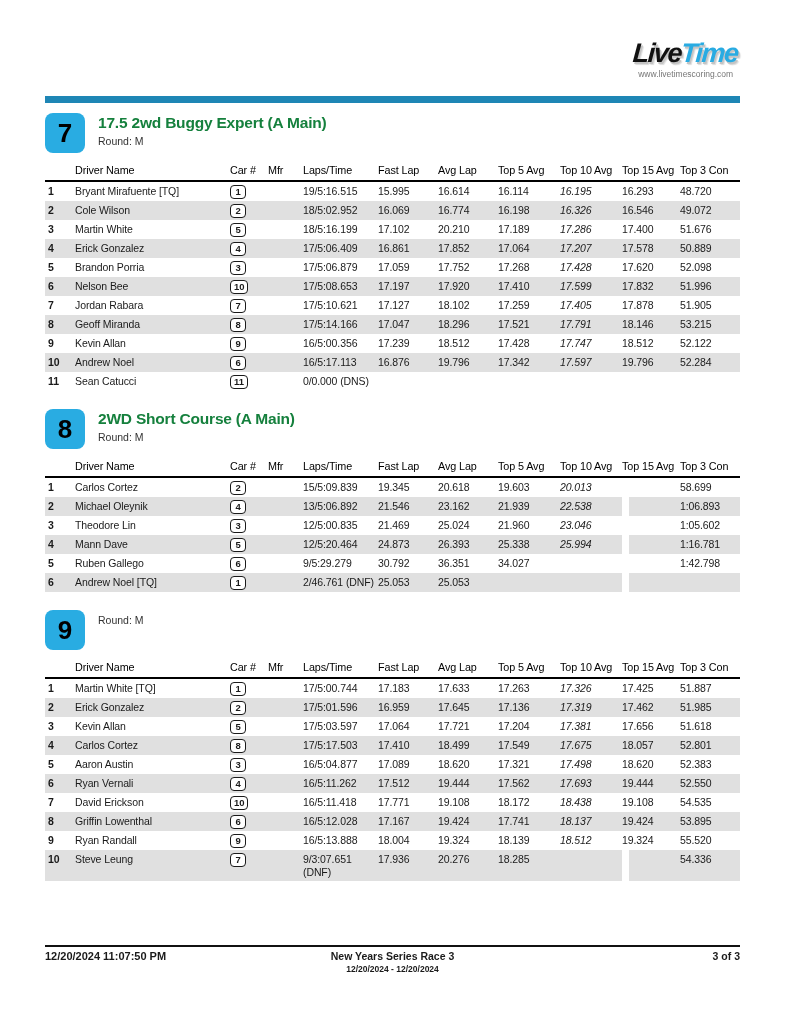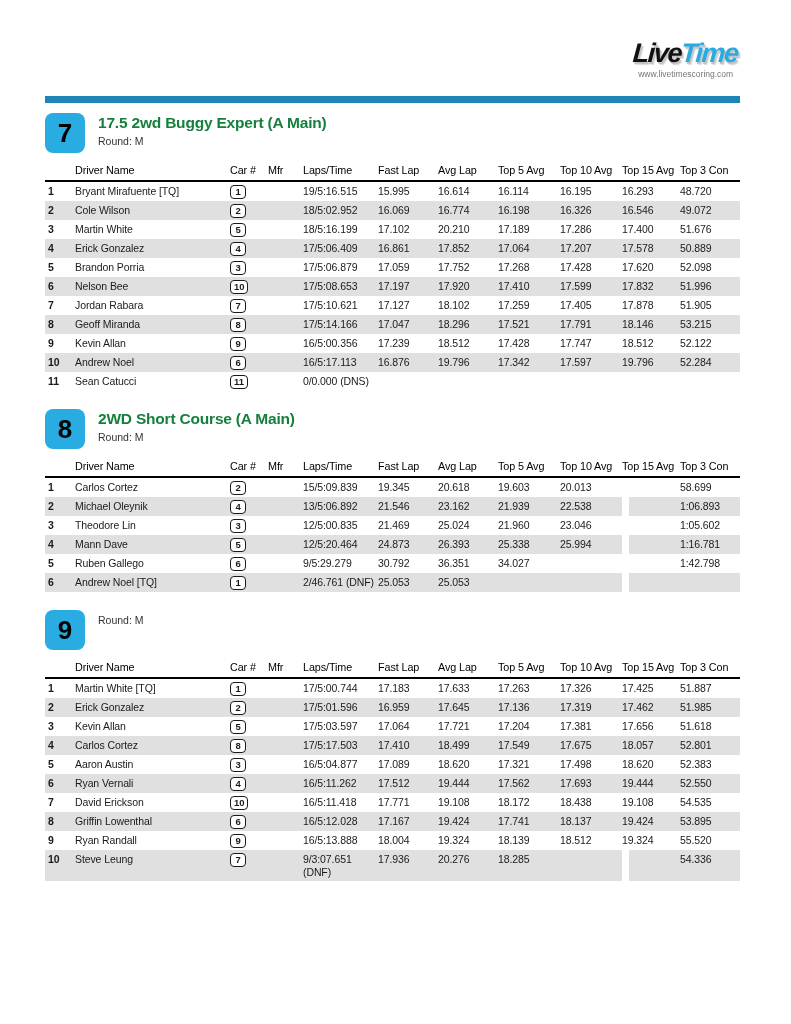--- a/index.html
+++ b/index.html
@@ -57,21 +57,21 @@
   .results-table td {
     padding:3px 3px 2px 0; vertical-align:top; line-height:13px; height:19px;
     overflow:hidden; word-wrap:break-word;
   }
   .results-table tr.alt td { background:var(--row-alt); }
   .results-table tr.alt td.no15 {
     background:linear-gradient(90deg,#fff 0,#fff 7px,var(--row-alt) 7px);
   }
   .col-pos { width:30px; } .col-driver { width:155px; } .col-car { width:38px; }
   .col-mfr { width:35px; } .col-laps { width:75px; } .col-fast { width:60px; }
-  .col-avg { width:60px; } .col-t5 { width:62px; } .col-t10 { width:62px; }
+  .col-avg { width:60px; } .col-t5 { width:62px; } .col-t10 { width:62px;font-style:italic; }
   .col-t15 { width:58px; } .col-t3c { width:60px; }
   td.col-pos, th.col-pos { font-weight:bold; padding-left:3px; }
   .car-badge {
     display:inline-block; min-width:16px; padding:0 3px; margin-top:-1px;
     border:1.5px solid #1a1a1a; border-radius:4px; background:#fff;
     font-weight:bold; font-size:9.5px; line-height:12px; text-align:center;
   }
 
   
   .footer {
@@ -579,13 +579,21 @@
                 <td class="col-t15 no15"></td>
                 <td class="col-t3c">54.336</td>
               </tr>
             </tbody>
     </table>
   </section>
 </div>
 
   </div>
 
+  <div class="footer">
+    <div class="footer-left">12/20/2024 11:07:50 PM</div>
+    <div class="footer-center">
+      <div class="footer-event">New Years Series Race 3</div>
+      <div class="footer-dates">12/20/2024 - 12/20/2024</div>
+    </div>
+    <div class="footer-right">3 of 3</div>
+  </div>
 </div>
 
 </body></html>

